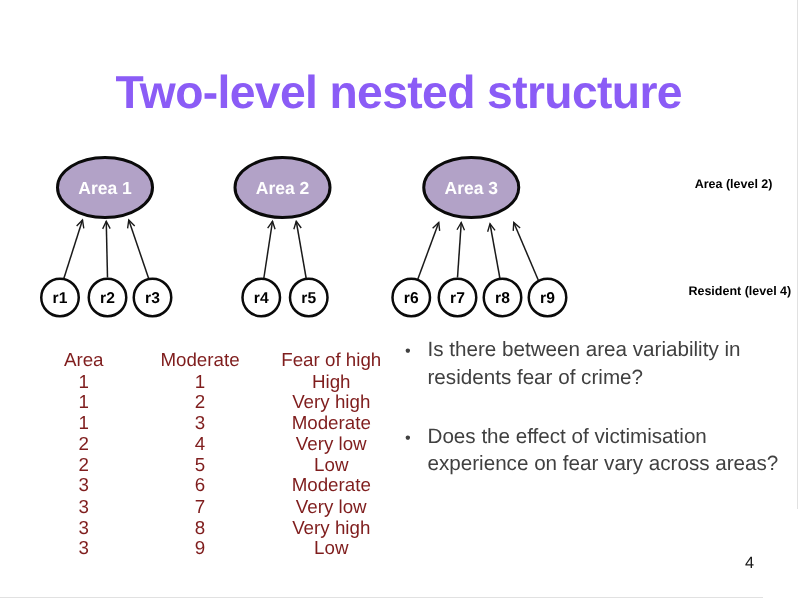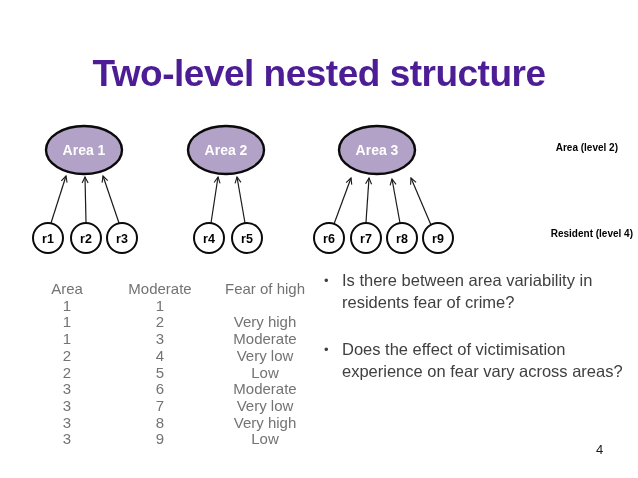--- a/index.html
+++ b/index.html
@@ -13,21 +13,21 @@
     margin: 0 auto;
   }
   .title {
     position: absolute;
     top: 28px;
     left: 0;
     right: 0;
     text-align: center;
     font-size: 37px;
     letter-spacing: -0.5px;
-    color: #4c1d95;
+    color: #8b5cf6;
     white-space: nowrap;
   }
   .diagram-svg {
     position: absolute;
     left: 0;
     top: 100px;
   }
   .area-label-text {
     font-family: "Liberation Sans", sans-serif;
     font-size: 14px;
@@ -48,21 +48,21 @@
     white-space: nowrap;
   }
   .level2-label { top: 142px; right: 20px; }
   .level1-label { top: 228px; right: 5px; }
   .data-table {
     position: absolute;
     left: 30px;
     top: 281px;
     font-size: 15px;
     line-height: 16.7px;
-    color: #737373;
+    color: #7f1d1d;
   }
   .trow { display: grid; grid-template-columns: 74px 112px 98px; }
   .trow span { text-align: center; }
   .bullets {
     position: absolute;
     left: 324px;
     top: 270px;
     width: 312px;
     margin: 0;
     padding: 0;
@@ -166,20 +166,21 @@
 
   <div class="data-table">
     <div class="trow">
       <span>Area</span>
       <span>Moderate</span>
       <span>Fear of high</span>
     </div>
     <div class="trow">
       <span>1</span>
       <span>1</span>
+      <span>High</span>
     </div>
     <div class="trow">
       <span>1</span>
       <span>2</span>
       <span>Very high</span>
     </div>
     <div class="trow">
       <span>1</span>
       <span>3</span>
       <span>Moderate</span>

